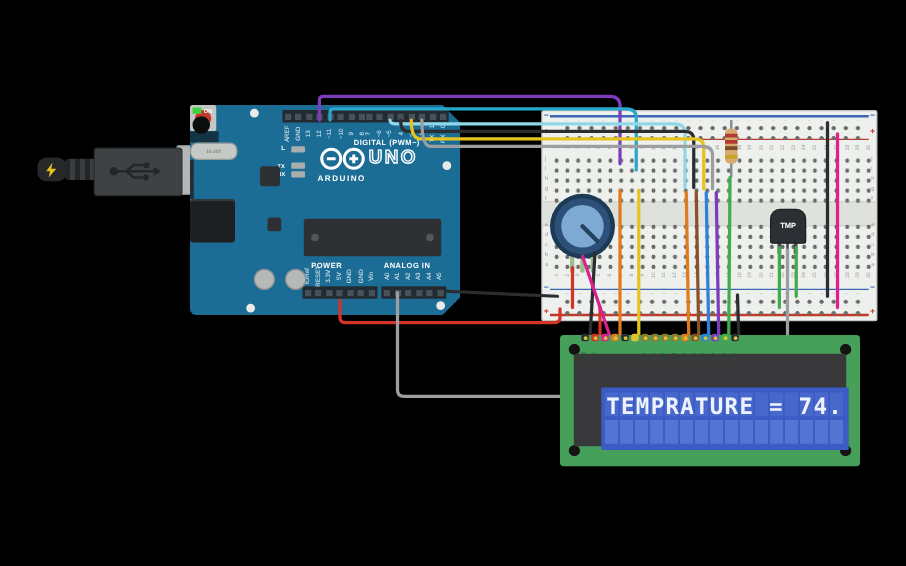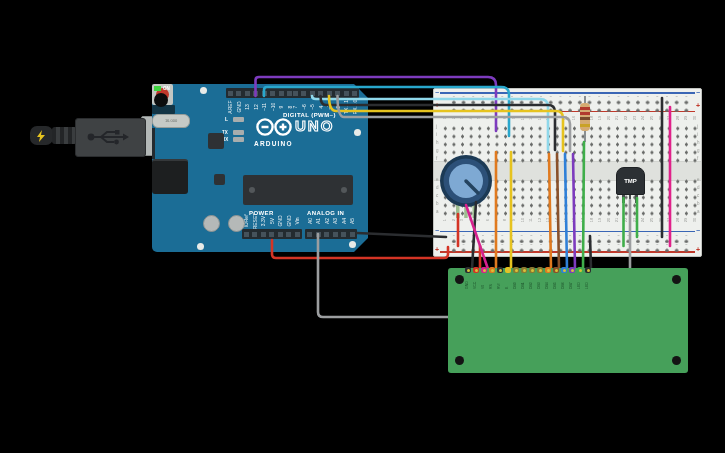--- a/index.html
+++ b/index.html
@@ -356,20 +356,27 @@
     <path d="M670,107 V246" stroke="#e0218a"></path>
     <path d="M623.5,198 V246" stroke="#3fae4a"></path>
     <path d="M637,198 V237" stroke="#3fae4a"></path>
   </svg>
 
   <div class="abs lcd" id="lcd">
     <div class="screw" style="left:7px;top:7px"></div>
     <div class="screw" style="left:224px;top:7px"></div>
     <div class="screw" style="left:7px;top:88px"></div>
     <div class="screw" style="left:224px;top:88px"></div>
+    <div class="bezel">
+      <div class="screen">
+        <div class="cellrow" style="top:4px;opacity:.28"></div>
+        <div class="cellrow" style="top:26px;opacity:.6"></div>
+        <div class="lcd-text">TEMPRATURE = 74.</div>
+      </div>
+    </div>
     <div id="lcd-pads">
         <div class="pad" style="left:17px;background:#2b2d30">
           <i></i>
         </div>
         <div class="padlab" style="left:11px">GND</div>
         <div class="pad" style="left:25px;background:#d43425">
           <i></i>
         </div>
         <div class="padlab" style="left:19px">VCC</div>
         <div class="pad" style="left:33px;background:#d6218e">

